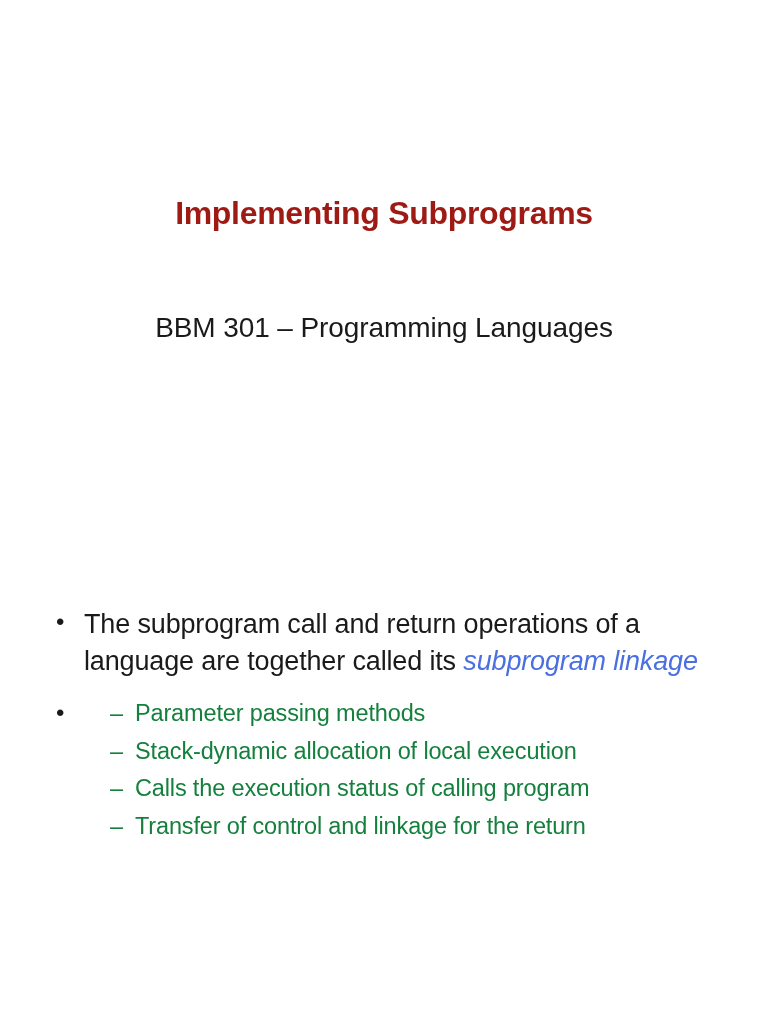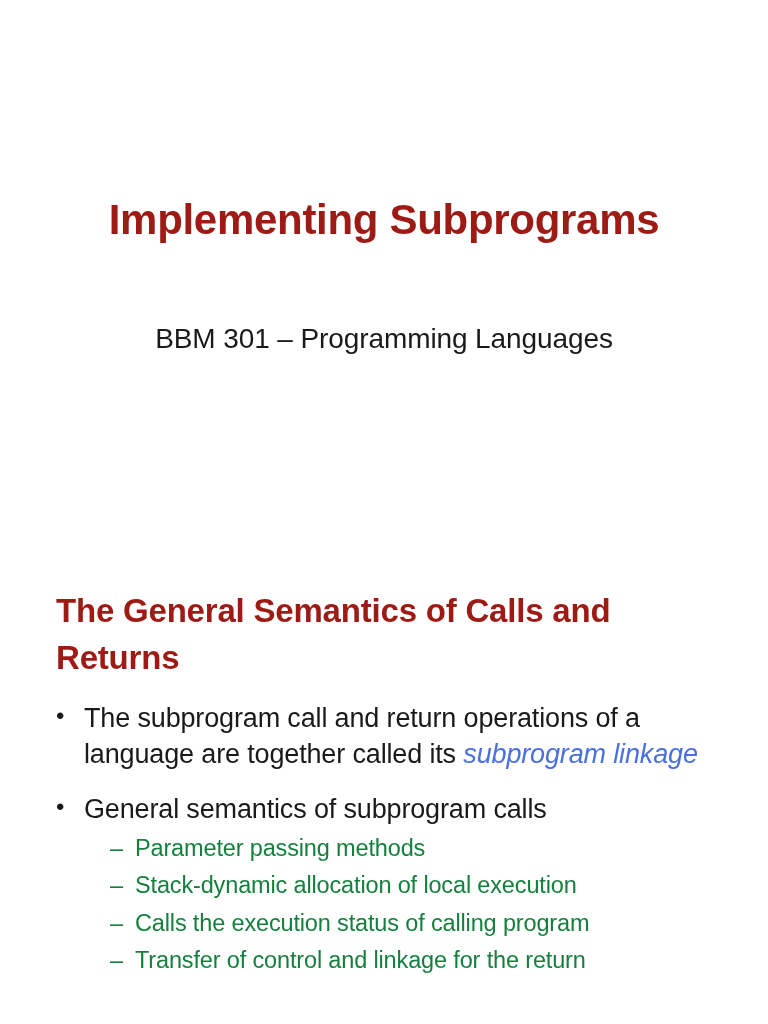--- a/index.html
+++ b/index.html
@@ -25,21 +25,21 @@
 
   
   .title-block {
     position: absolute;
     top: 196px;
     left: 0;
     width: 768px;
     text-align: center;
   }
   .deck-title {
-    font-size: 42px;
+    font-size: 32px;
     font-weight: bold;
     color: #9e1a14;
     letter-spacing: -0.3px;
     line-height: 1.12;
     margin: 0;
   }
   .deck-subtitle {
     margin: 8px;
     padding-top: 72px;
     font-size: 28px;
@@ -122,30 +122,28 @@
 
 <div class="slide-page">
 
   <div class="title-block">
     <h1 class="deck-title">Implementing Subprograms</h1>
     <h2 class="deck-subtitle">BBM 301 – Programming Languages</h2>
   </div>
 
   <div class="content-block">
 
-    <h2 class="section-heading">The General Semantics of Calls and Returns</h2>
 
     <ul class="bullet-list">
 
       <li class="bullet-item">
         <span>The subprogram call and return operations of a language are together called its </span><span class="em-blue">subprogram linkage</span>
       </li>
 
       <li class="bullet-item">
-        <span>General semantics of subprogram calls</span>
 
         <ul class="sub-list">
           <li class="sub-bullet-item">Parameter passing methods</li>
           <li class="sub-bullet-item">Stack-dynamic allocation of local execution</li>
           <li class="sub-bullet-item">Calls the execution status of calling program</li>
           <li class="sub-bullet-item">Transfer of control and linkage for the return</li>
         </ul>
       </li>
 
     </ul>

